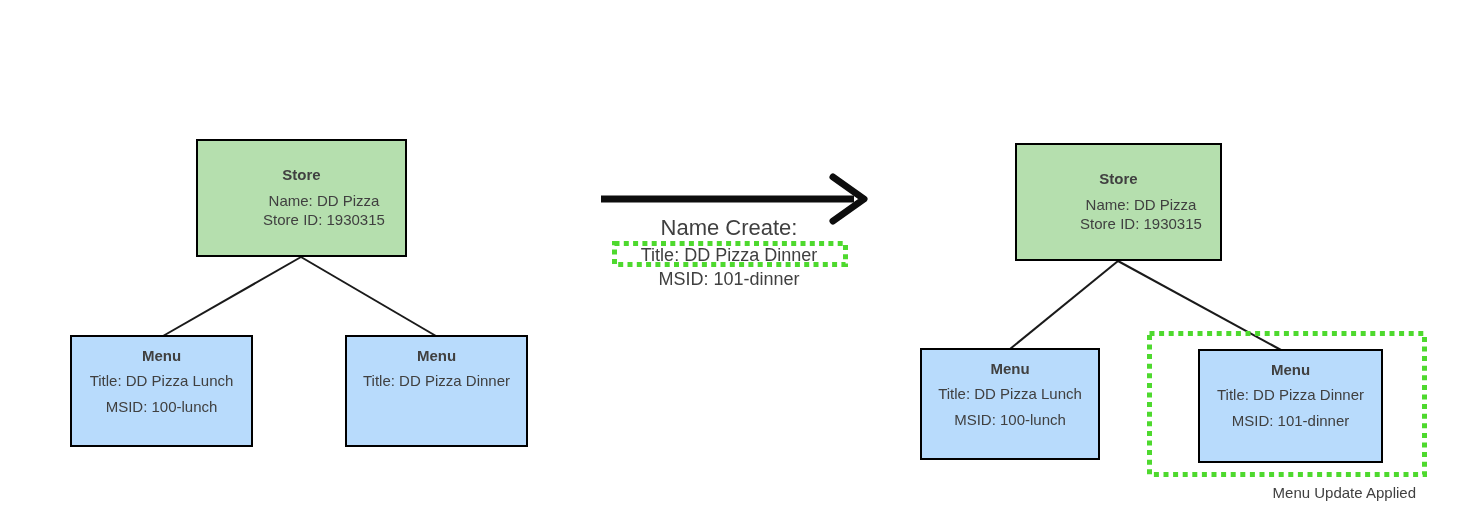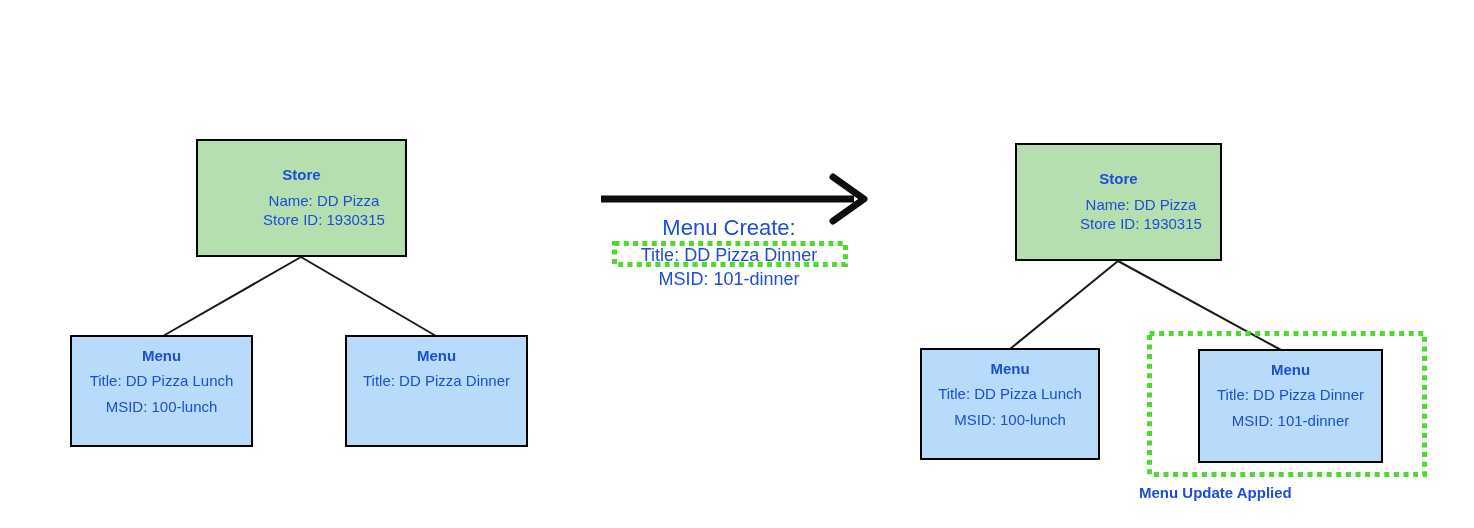--- a/index.html
+++ b/index.html
@@ -2,21 +2,21 @@
 <html><head>
 <meta charset="utf-8">
 <style>
   html, body { margin: 0; padding: 0; background: #ffffff; }
   .canvas {
     position: relative;
     width: 1474px;
     height: 528px;
     background: #ffffff;
     font-family: "Liberation Sans", sans-serif;
-    color: #1d4ed8;
+    color: #404040;
     overflow: hidden;
   }
   .overlay {
     position: absolute;
     left: 0; top: 0;
     width: 1474px; height: 528px;
     pointer-events: none;
   }
   .node {
     position: absolute;
@@ -36,23 +36,23 @@
     text-align: center;
     white-space: nowrap;
   }
   .mid-heading { top: 215px; font-size: 22px; }
   .mid-field-title { top: 245px; font-size: 18px; }
   .mid-field-msid { top: 269px; font-size: 18px; }
   .caption {
     position: absolute;
     left: 1139px; top: 484px;
     width: 277px;
-    text-align: left;
+    text-align: right;
     font-size: 15px;
-    font-weight: 700;
+    font-weight: 400;
     white-space: nowrap;
   }
 </style>
 </head>
 <body>
 
 <div class="canvas">
 
   <svg class="overlay" viewBox="0 0 1474 528">
 
@@ -85,21 +85,21 @@
     </div>
   </div>
 
   <div class="node menu-node" style="left: 345px; top: 335px; width: 183px; height: 112px; background-color: rgb(184, 219, 252); border-color: rgb(0, 0, 0);">
     <div class="node-title">Menu</div>
     <div class="node-lines">
       <div>Title: DD Pizza Dinner</div>
     </div>
   </div>
 
-  <div class="mid-text mid-heading">Menu Create:</div>
+  <div class="mid-text mid-heading">Name Create:</div>
   <div class="mid-text mid-field-title">Title: DD Pizza Dinner</div>
   <div class="mid-text mid-field-msid">MSID: 101-dinner</div>
 
   <div class="node store-node" style="left: 1015px; top: 143px; width: 207px; height: 118px; background-color: rgb(181, 223, 174); border-color: rgb(0, 0, 0);">
     <div class="node-title">Store</div>
     <div class="node-lines">
       <div>Name: DD Pizza</div>
       <div>Store ID: 1930315</div>
     </div>
   </div>

